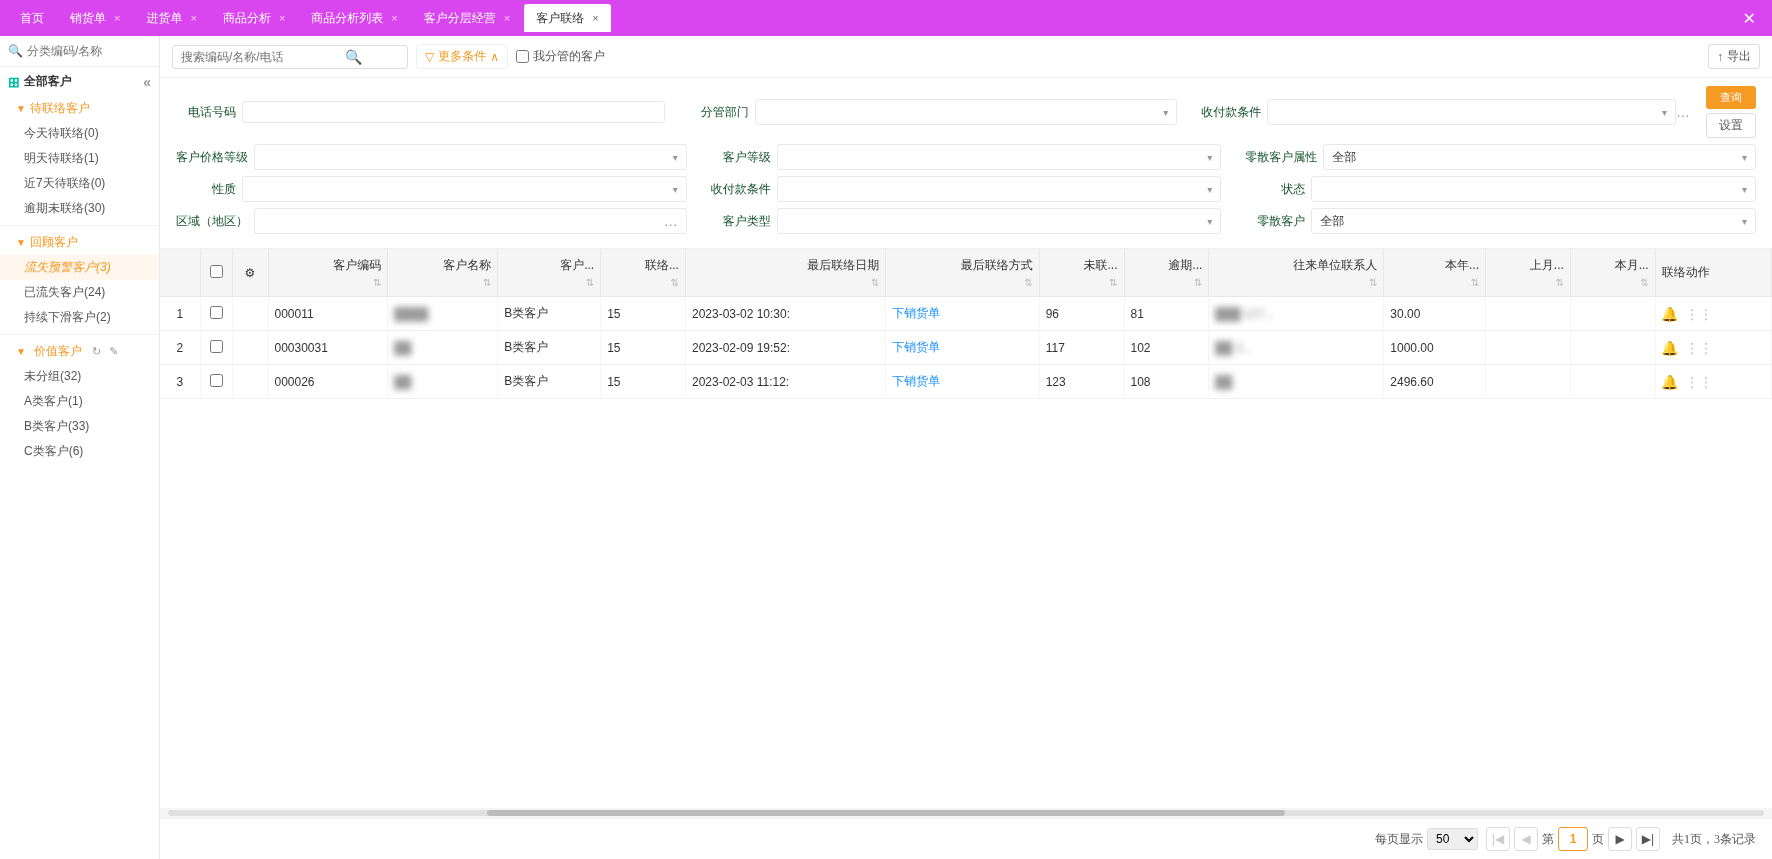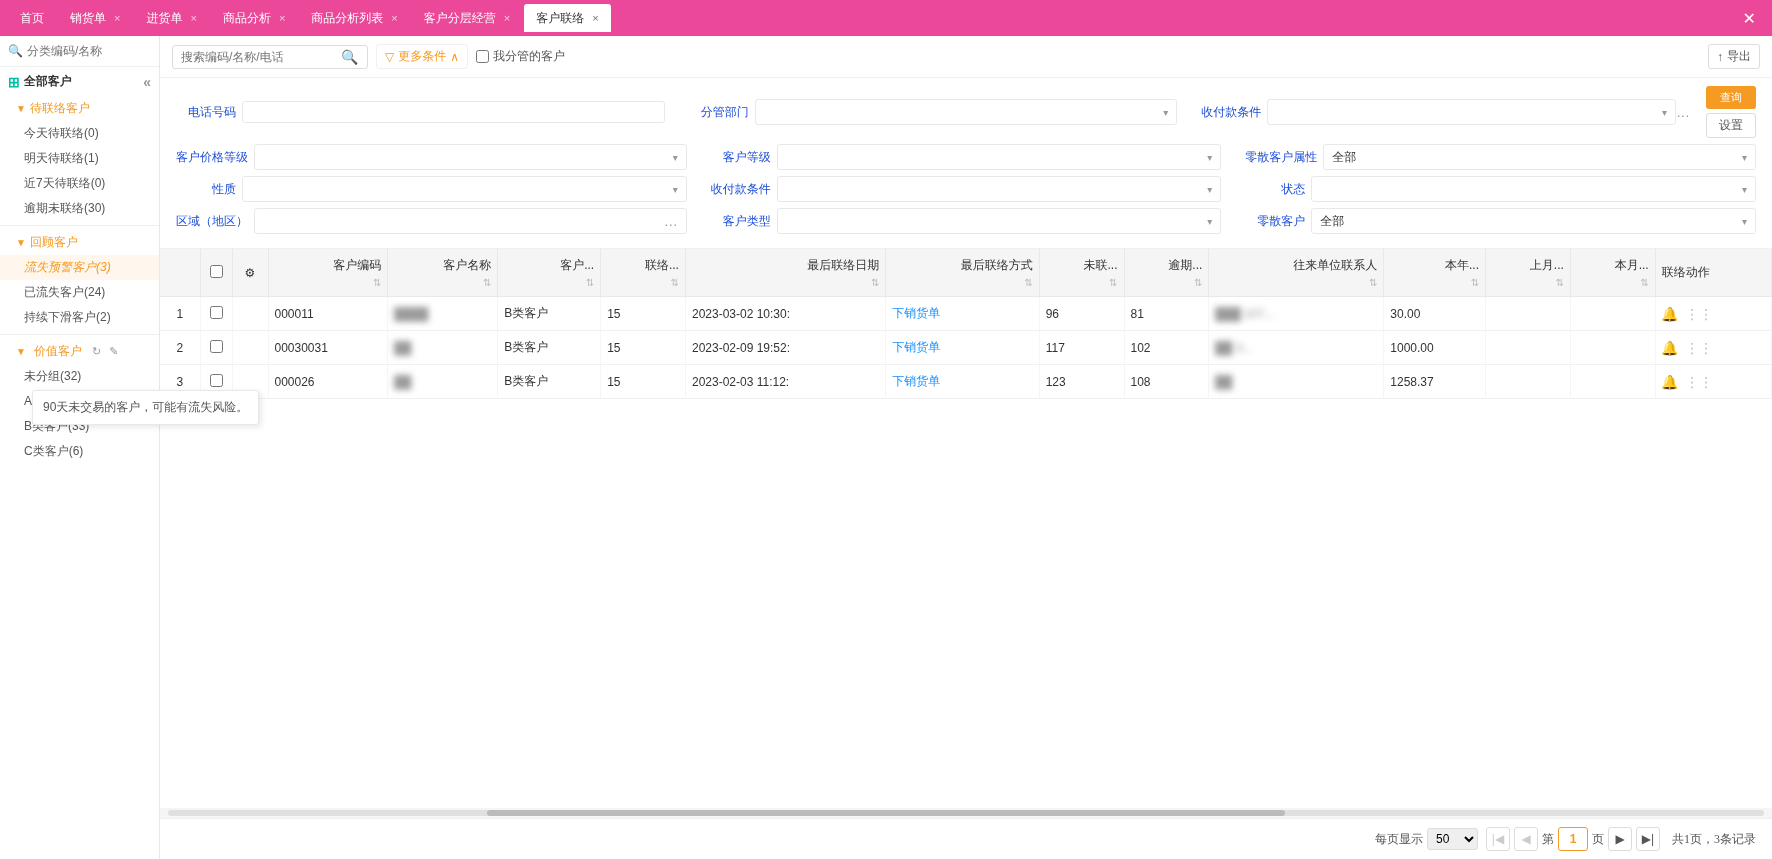--- a/index.html
+++ b/index.html
@@ -1,20 +1,20 @@
 <!DOCTYPE html>
 <html><head>
   <meta charset="utf-8">
   <style>
     * { box-sizing: border-box; margin: 0; padding: 0; font-family: 'Microsoft YaHei', Arial, sans-serif; font-size: 12px; }
     body { background: #f5f5f5; overflow: hidden; width: 1772px; height: 859px; }
 
     
     .top-tabs {
-      background: #ec4899;
+      background: #d946ef;
       height: 36px;
       display: flex;
       align-items: center;
       padding: 0 8px;
       gap: 2px;
     }
     .tab-item {
       height: 28px;
       padding: 0 12px;
       display: flex;
@@ -150,21 +150,21 @@
       gap: 8px;
       border-bottom: 1px solid #f0f0f0;
       flex-shrink: 0;
     }
     .search-input-wrap {
       display: flex;
       align-items: center;
       border: 1px solid #ddd;
       border-radius: 3px;
       padding: 3px 8px;
-      width: 196px;
+      width: 236px;
       gap: 4px;
     }
     .search-input-wrap input {
       border: none;
       outline: none;
       font-size: 12px;
       color: #999;
       width: 160px;
     }
     .search-icon-btn {
@@ -214,21 +214,21 @@
       gap: 8px;
       margin-bottom: 6px;
     }
     .filter-field {
       display: flex;
       align-items: center;
       flex: 1;
       min-width: 0;
     }
     .filter-label {
-      color: #1d4ed8;
+      color: #14532d;
       font-size: 12px;
       white-space: nowrap;
       margin-right: 6px;
       min-width: 60px;
       text-align: right;
     }
     .filter-input {
       flex: 1;
       border: 1px solid #e8e8e8;
       border-radius: 3px;
@@ -463,23 +463,20 @@
     <div class="sidebar-item">近7天待联络(0)</div>
     <div class="sidebar-item">逾期未联络(30)</div>
 
     <div class="sidebar-divider"></div>
 
     <div class="sidebar-group-label">
       <span class="arrow">▼</span>
       <span>回顾客户</span>
     </div>
 
-    <div class="tooltip-box">
-      <span>90天未交易的客户，可能有流失风险。</span>
-    </div>
 
     <div class="sidebar-item active">流失预警客户(3)</div>
     <div class="sidebar-item">已流失客户(24)</div>
     <div class="sidebar-item">持续下滑客户(2)</div>
 
     <div class="sidebar-divider"></div>
 
     <div class="sidebar-group-label" style="gap:8px;">
       <span class="arrow">▼</span>
       <span>价值客户</span>
@@ -756,21 +753,21 @@
     <td class="col-settings"></td>
     <td>000026</td>
     <td><span class="blurred-text">██</span></td>
     <td>B类客户</td>
     <td>15</td>
     <td>2023-02-03 11:12:</td>
     <td><a class="td-link">下销货单</a></td>
     <td>123</td>
     <td>108</td>
     <td><span class="blurred-text">██</span></td>
-    <td>1258.37</td>
+    <td>2496.60</td>
     <td></td>
     <td></td>
     <td>
       <div class="action-icons">
         <span class="action-icon">🔔</span>
         <span class="action-icon">⋮⋮</span>
       </div>
     </td>
   </tr>
           </tbody>

